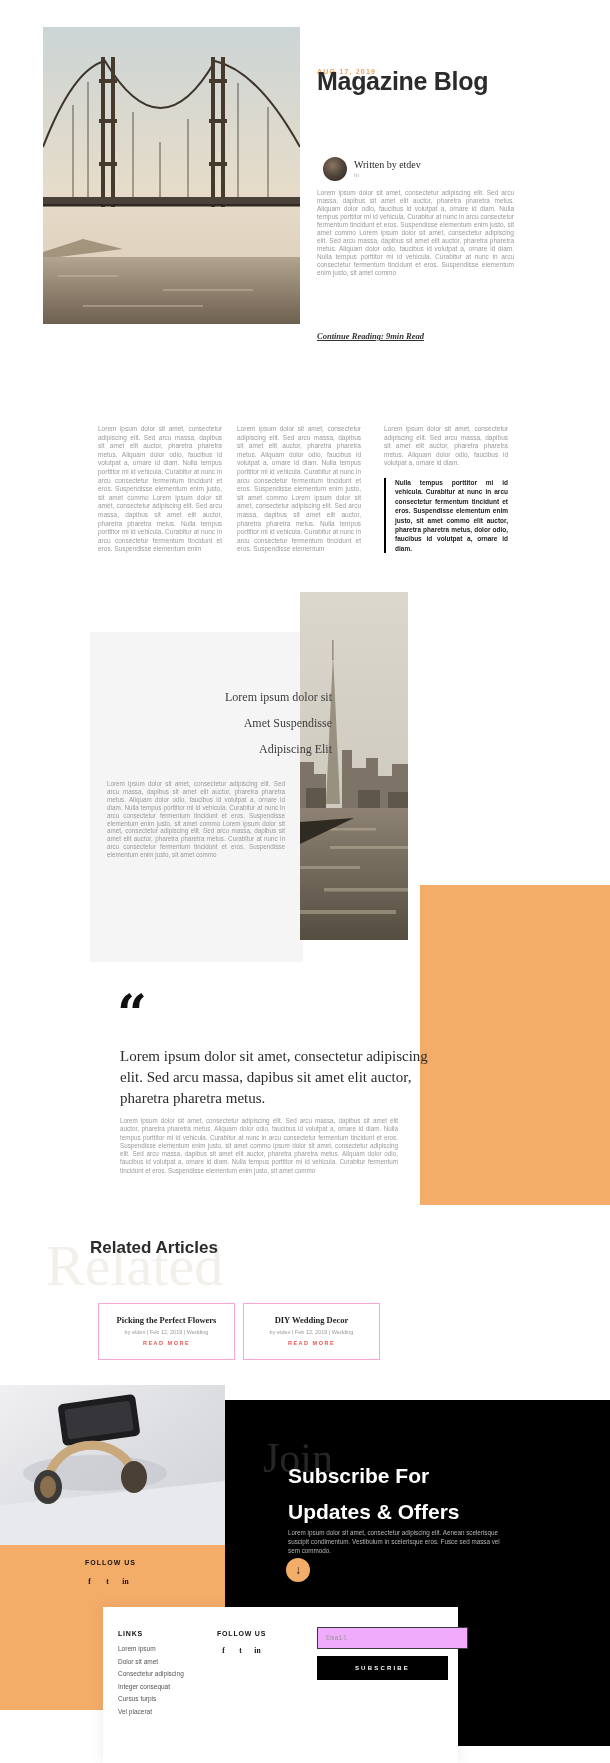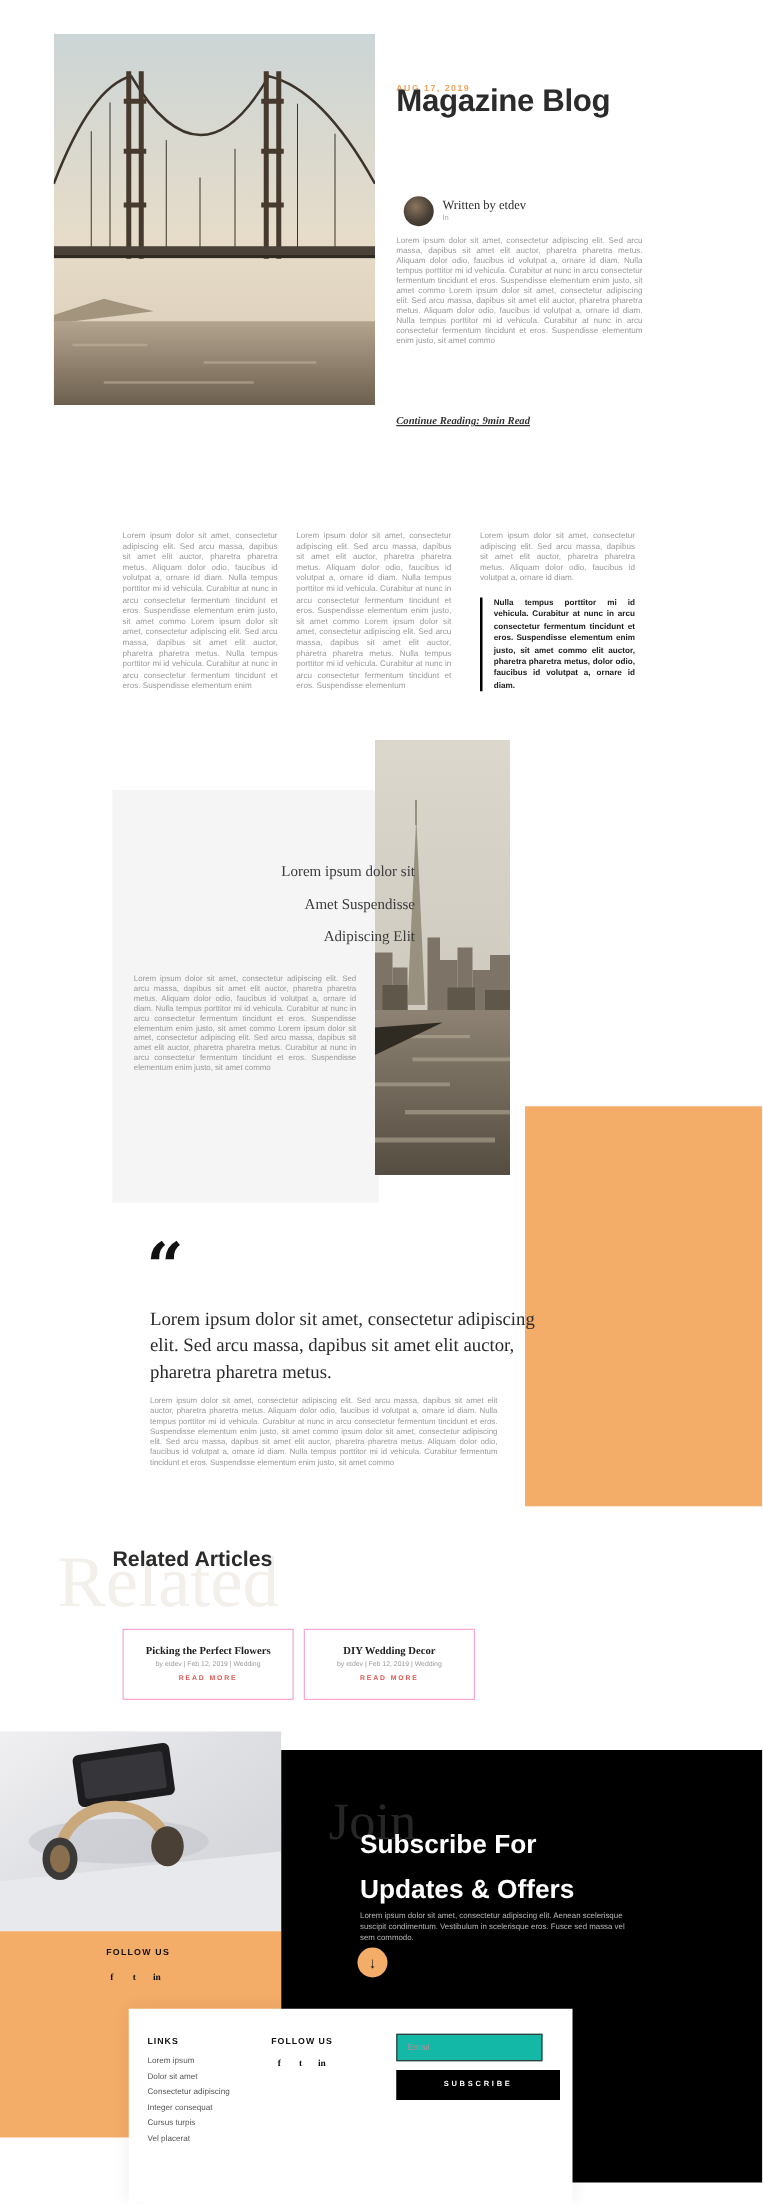--- a/index.html
+++ b/index.html
@@ -62,22 +62,22 @@
   .s1 { top:1463px; } .s2 { top:1489px;margin-top:10px; }
   .sub-body { left:288px; top:1528px; width:212px; font-size:6.3px; line-height:9px; color:#b5b5b5; }
   .arrow-circle { left:286px; top:1558px; width:24px; height:24px; border-radius:50%; background:#F4AC69;
                   color:#111; font-size:12px; font-weight:bold; text-align:center; line-height:24px; cursor:pointer; }
   .white-card { left:103px; top:1607px; width:355px; height:156px; background:#fff; box-shadow:0 0 14px rgba(0,0,0,0.08); }
   .links-title { left:118px; top:1630px; font-size:7px; font-weight:bold; letter-spacing:0.8px; color:#111; }
   .footer-links { left:118px; top:1645px; }
   .footer-links div { font-size:6.5px; color:#555; margin-bottom:5.6px; cursor:pointer; }
   .follow-title { left:217px; top:1630px; font-size:7px; font-weight:bold; letter-spacing:0.8px; color:#111; }
   .card-icons { left:219px; top:1646px; display:flex; gap:8px; }
-  .email-input { left:317px; top:1627px; width:117px; height:22px; border:1px solid #3a3a3a; background:#14b8a6;
-                 font-size:7px; color:#444; padding:0 8px; outline:none; font-family:Liberation Sans, sans-serif; }
+  .email-input { left:317px; top:1627px; width:151px; height:22px; border:1px solid #3a3a3a; background:#f0abfc;
+                 font-size:7px; color:#444; padding:0 8px; outline:none; font-family:Liberation Mono, monospace; }
   .email-input::placeholder { color:#999; }
   .subscribe-btn { left:317px; top:1656px; width:131px; height:24px; background:#000; color:#fff; border:none;
                    font-size:6px; font-weight:bold; letter-spacing:2.2px; cursor:pointer; font-family:"Liberation Sans", sans-serif; }
 </style>
 </head>
 <body>
 
 <div class="page">
 
   <svg class="abs" style="left:43px; top:27px;" width="257" height="297" viewBox="0 0 257 297">

